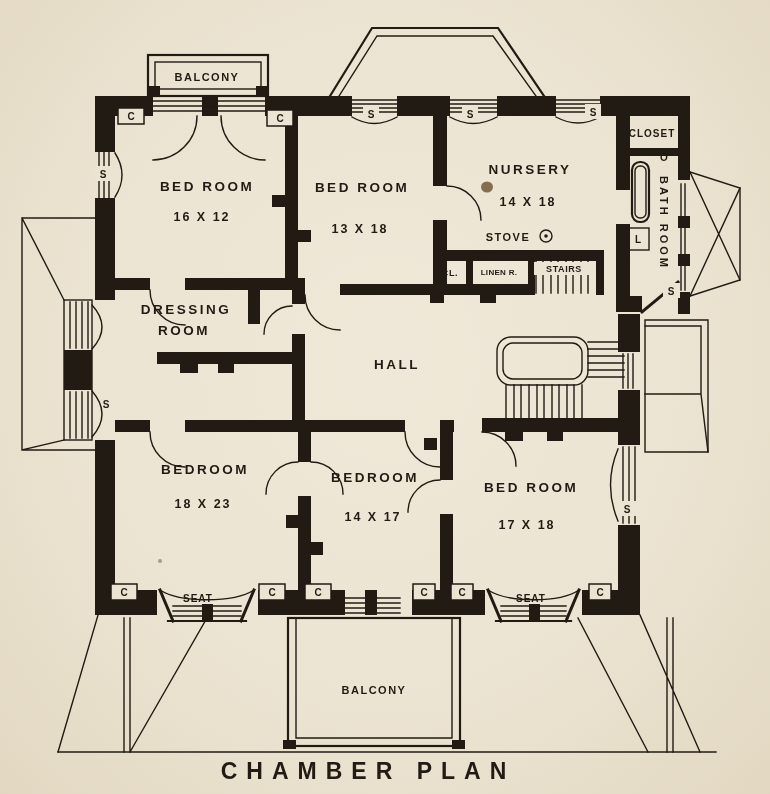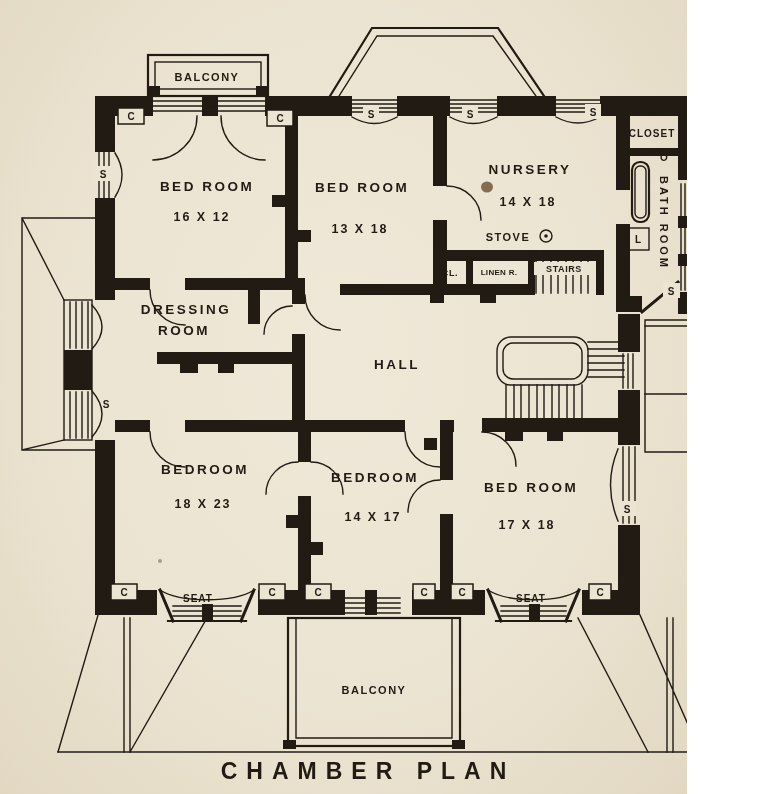--- a/index.html
+++ b/index.html
@@ -1,18 +1,18 @@
 <!DOCTYPE html>
 <html style="--paper: #ece4d2; --ink: #221b14; --stain: #6b4f2e;"><head>
 <meta charset="utf-8">
 <style>
   :root{ --paper:#ece4d2; --ink:#221b14; --stain:#6b4f2e; }
   html,body{margin:0;padding:0;}
   .page{
-    width:687px;height:794px;position:relative;overflow:hidden;
+    width:770px;height:794px;position:relative;overflow:hidden;
     background:radial-gradient(ellipse at 50% 45%, #efe8d8 0%, var(--paper) 55%, #e2d8c2 100%);
     font-family:"Liberation Sans",sans-serif;
   }
   svg{display:block;}
   .w{fill:var(--ink);}
   .ln{stroke:var(--ink);fill:none;stroke-width:1.4;stroke-linecap:square;}
   .ln2{stroke:var(--ink);fill:none;stroke-width:2.2;stroke-linecap:square;}
   .ln3{stroke:var(--ink);fill:none;stroke-width:3;stroke-linecap:square;}
   .box{fill:var(--paper);stroke:var(--ink);stroke-width:1.5;}
   .t{font-family:"Liberation Sans",sans-serif;font-weight:700;fill:var(--ink);text-anchor:middle;}

